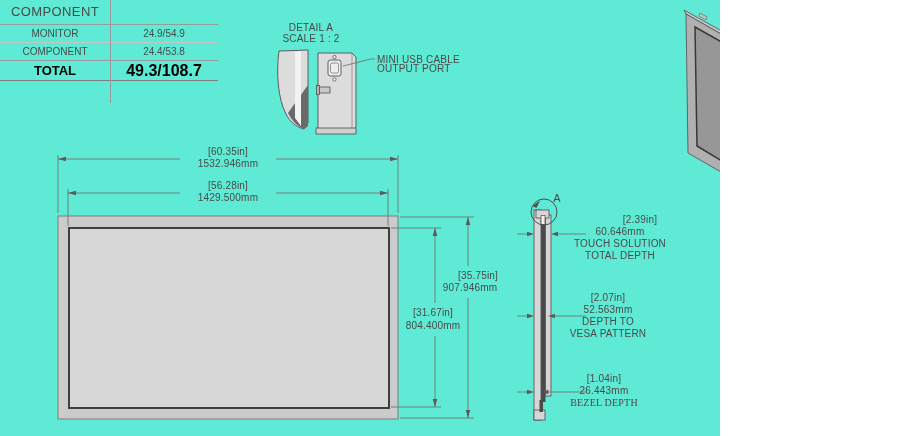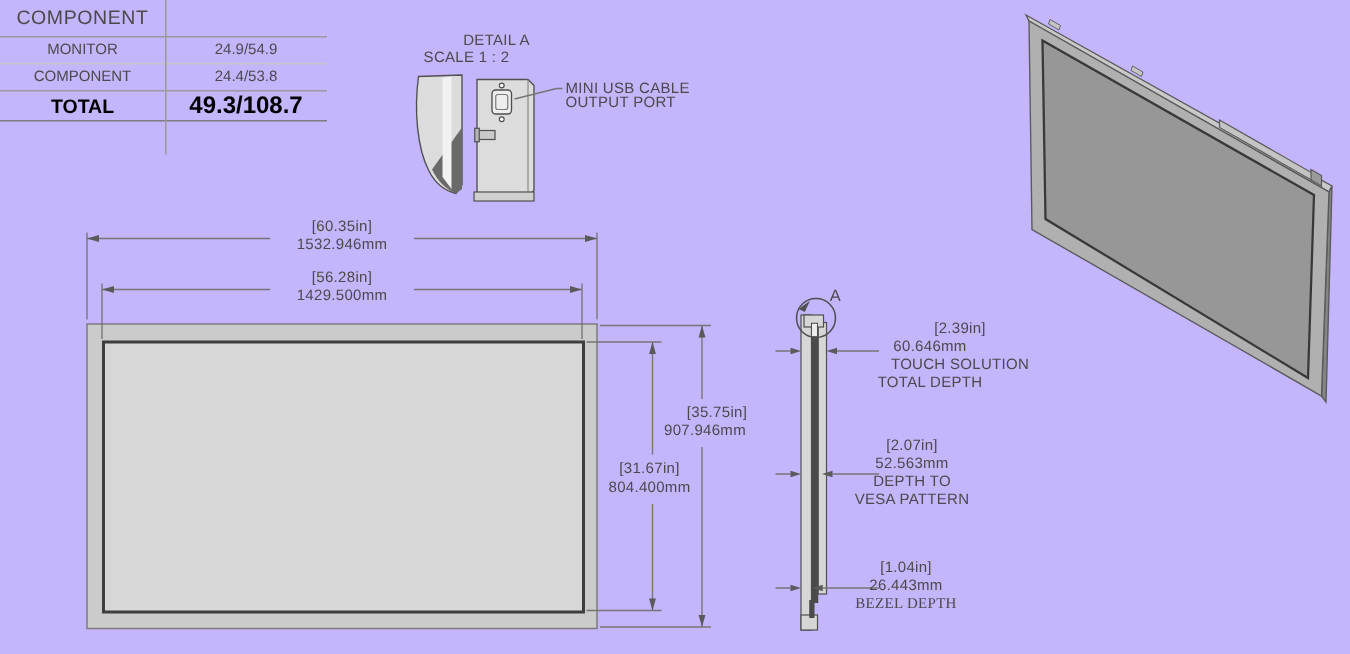--- a/index.html
+++ b/index.html
@@ -1,17 +1,17 @@
 <!DOCTYPE html>
 <html><head>
 <meta charset="utf-8">
 <style>
   html,body{margin:0;padding:0;background:#fff;}
   .canvas{
-    position:relative;width:900px;height:436px;background:#c4b5fd;
+    position:relative;width:720px;height:436px;background:#5eead4;
     font-family:"Liberation Sans", sans-serif;overflow:hidden;
   }
   .canvas svg{position:absolute;left:0;top:0;}
   .txt{
     position:absolute;transform:translate(-50%,-50%);
     font-size:10px;color:#4a4a4a;white-space:nowrap;letter-spacing:.2px;
     line-height:1;
   }
   .txt.left{transform:translate(0,-50%);}
   
@@ -138,39 +138,39 @@
       <div class="wc1">COMPONENT</div>
       <div class="wc2">24.4/53.8</div>
     </div>
     <div class="wrow wtot">
       <div class="wc1">TOTAL</div>
       <div class="wc2">49.3/108.7</div>
     </div>
     <div class="vline"></div>
   </div>
 
-  <div class="txt" style="left:311px;top:28px;margin-left:20px;">DETAIL A</div>
+  <div class="txt" style="left:311px;top:28px;">DETAIL A</div>
   <div class="txt" style="left:311px;top:39px;">SCALE 1 : 2</div>
   <div class="txt left" style="left:377px;top:60px;">MINI USB CABLE</div>
   <div class="txt left" style="left:377px;top:69px;">OUTPUT PORT</div>
 
   <div class="txt" style="left:228px;top:152px;">[60.35in]</div>
   <div class="txt" style="left:228px;top:164px;">1532.946mm</div>
   <div class="txt" style="left:228px;top:186px;">[56.28in]</div>
   <div class="txt" style="left:228px;top:198px;">1429.500mm</div>
   <div class="txt" style="left:470px;top:276px;padding-left:16px;">[35.75in]</div>
   <div class="txt" style="left:470px;top:288px;">907.946mm</div>
   <div class="txt" style="left:433px;top:313px;">[31.67in]</div>
   <div class="txt" style="left:433px;top:326px;">804.400mm</div>
 
   <div class="txt" style="left:557px;top:198px;font-size:11px;">A</div>
 
   <div class="txt" style="left:620px;top:220px;margin-left:20px;">[2.39in]</div>
   <div class="txt" style="left:620px;top:232px;">60.646mm</div>
-  <div class="txt" style="left:640px;top:244px;">TOUCH SOLUTION</div>
+  <div class="txt" style="left:620px;top:244px;">TOUCH SOLUTION</div>
   <div class="txt" style="left:620px;top:256px;">TOTAL DEPTH</div>
 
   <div class="txt" style="left:608px;top:298px;">[2.07in]</div>
   <div class="txt" style="left:608px;top:310px;">52.563mm</div>
   <div class="txt" style="left:608px;top:322px;">DEPTH TO</div>
   <div class="txt" style="left:608px;top:334px;">VESA PATTERN</div>
 
   <div class="txt" style="left:604px;top:379px;">[1.04in]</div>
   <div class="txt" style="left:604px;top:391px;">26.443mm</div>
   <div class="txt" style="left:604px;top:403px;font-family:Liberation Serif, serif;">BEZEL DEPTH</div>

